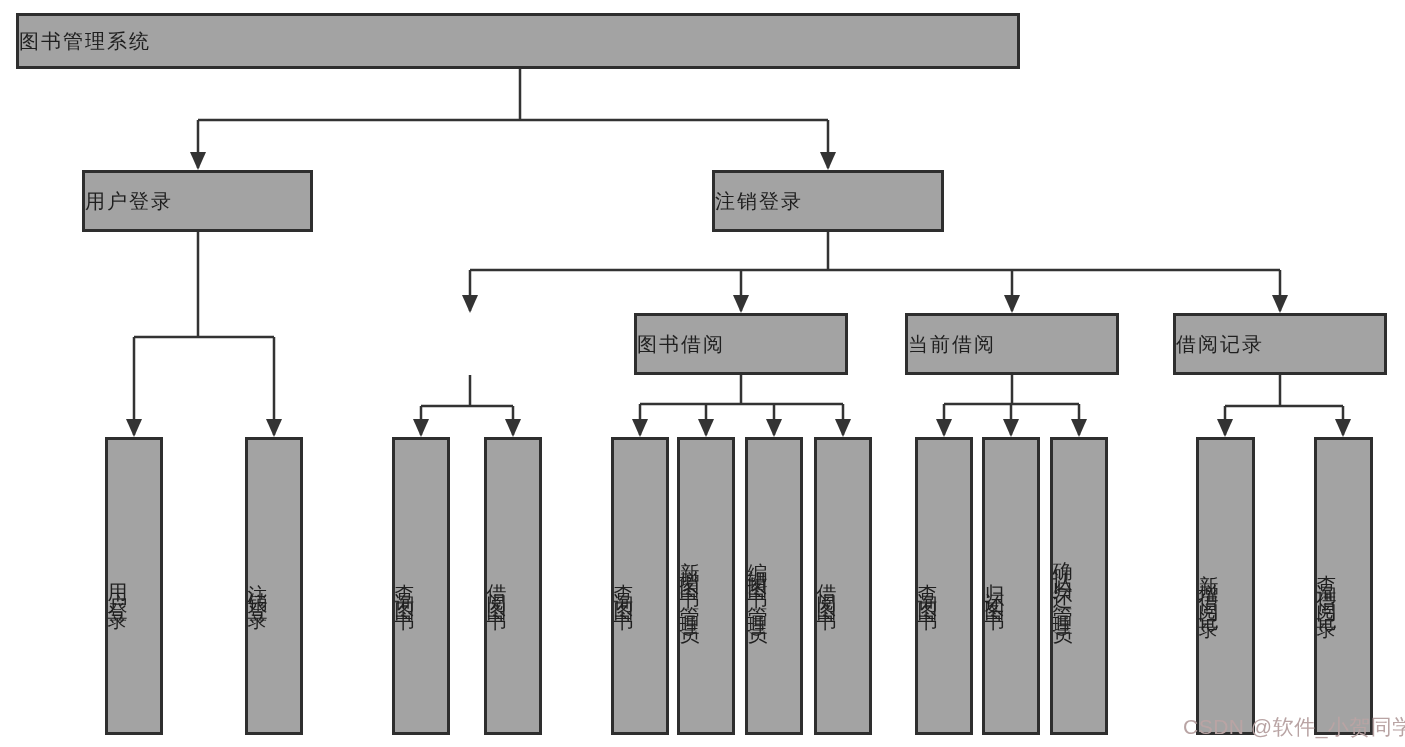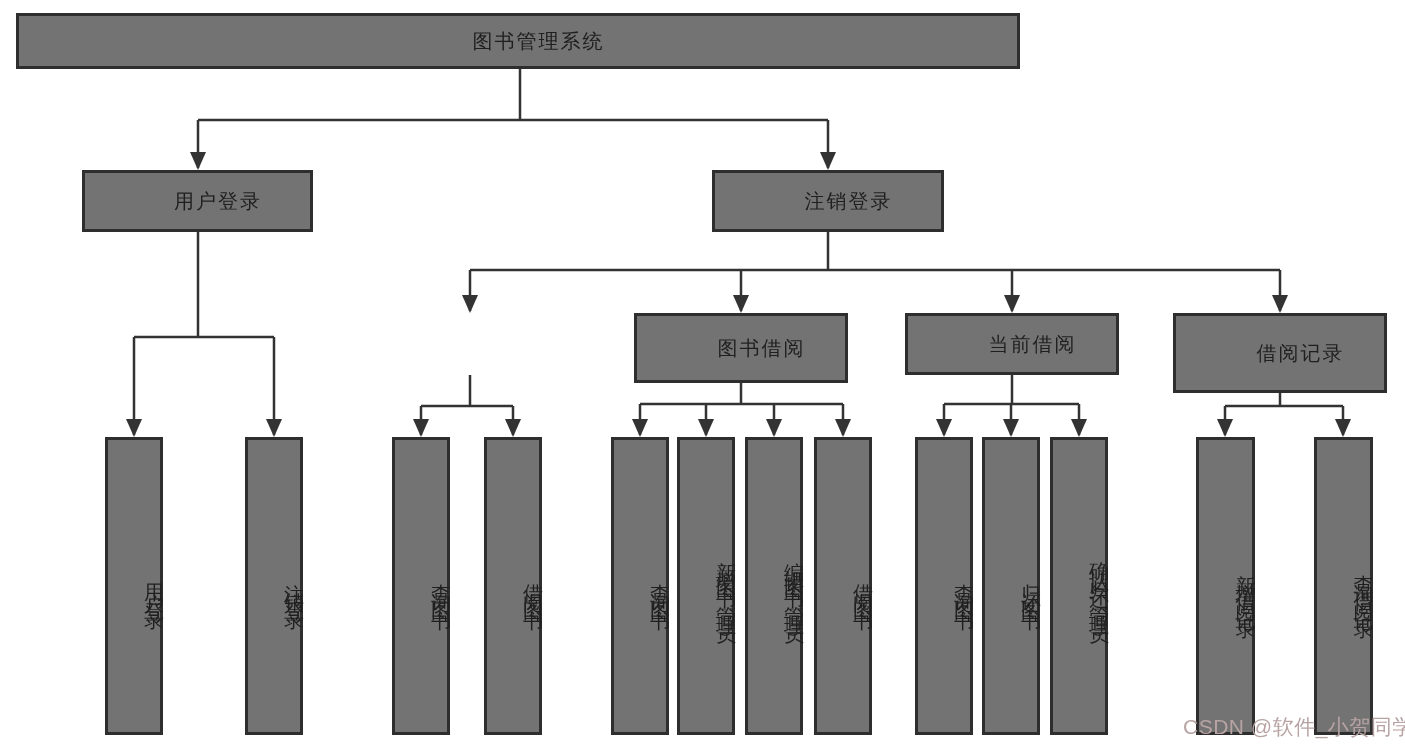--- a/index.html
+++ b/index.html
@@ -13,27 +13,26 @@
     color: #1f1f1f;
   }
   .connector-layer {
     position: absolute;
     left: 0; top: 0;
     width: 1405px; height: 747px;
     pointer-events: none;
   }
   .node {
     position: absolute;
-    background: #737373;
+    background: #a3a3a3;
     border: 3px solid #2e2e2e;
     box-sizing: border-box;
     display: flex;
     align-items: center;
-    justify-content: center;
-    padding-left: 41px;
+    justify-content: flex-start;
   }
   .node .h-label {
     font-size: 20px;
     letter-spacing: 2px;
     white-space: nowrap;
   }
   .leaf {
     top: 437px;
     height: 298px;
     width: 58px;
@@ -55,23 +54,23 @@
     color: #b9a4a4;
     letter-spacing: 0.5px;
     white-space: nowrap;
     z-index: 10;
   }
   
   .n-root   { left: 16px;  top: 13px;  width: 1004px; height: 56px; }
   .n-login  { left: 82px;  top: 170px; width: 231px; height: 62px; }
   .n-mgmt   { left: 712px; top: 170px; width: 232px; height: 62px; }
   .n-newrec { left: 363px; top: 313px; width: 214px; height: 62px; }
-  .n-borrow { left: 634px; top: 313px; width: 214px; height: 70px; }
+  .n-borrow { left: 634px; top: 313px; width: 214px; height: 62px; }
   .n-current{ left: 905px; top: 313px; width: 214px; height: 62px; }
-  .n-record { left: 1173px;top: 313px; width: 214px; height: 80px; }
+  .n-record { left: 1173px;top: 313px; width: 214px; height: 62px; }
   .l-u1 { left: 105px; }
   .l-u2 { left: 245px; }
   .l-n1 { left: 392px; }
   .l-n2 { left: 484px; }
   .l-b1 { left: 611px; }
   .l-b2 { left: 677px; }
   .l-b3 { left: 745px; }
   .l-b4 { left: 814px; }
   .l-c1 { left: 915px; }
   .l-c2 { left: 982px; }

